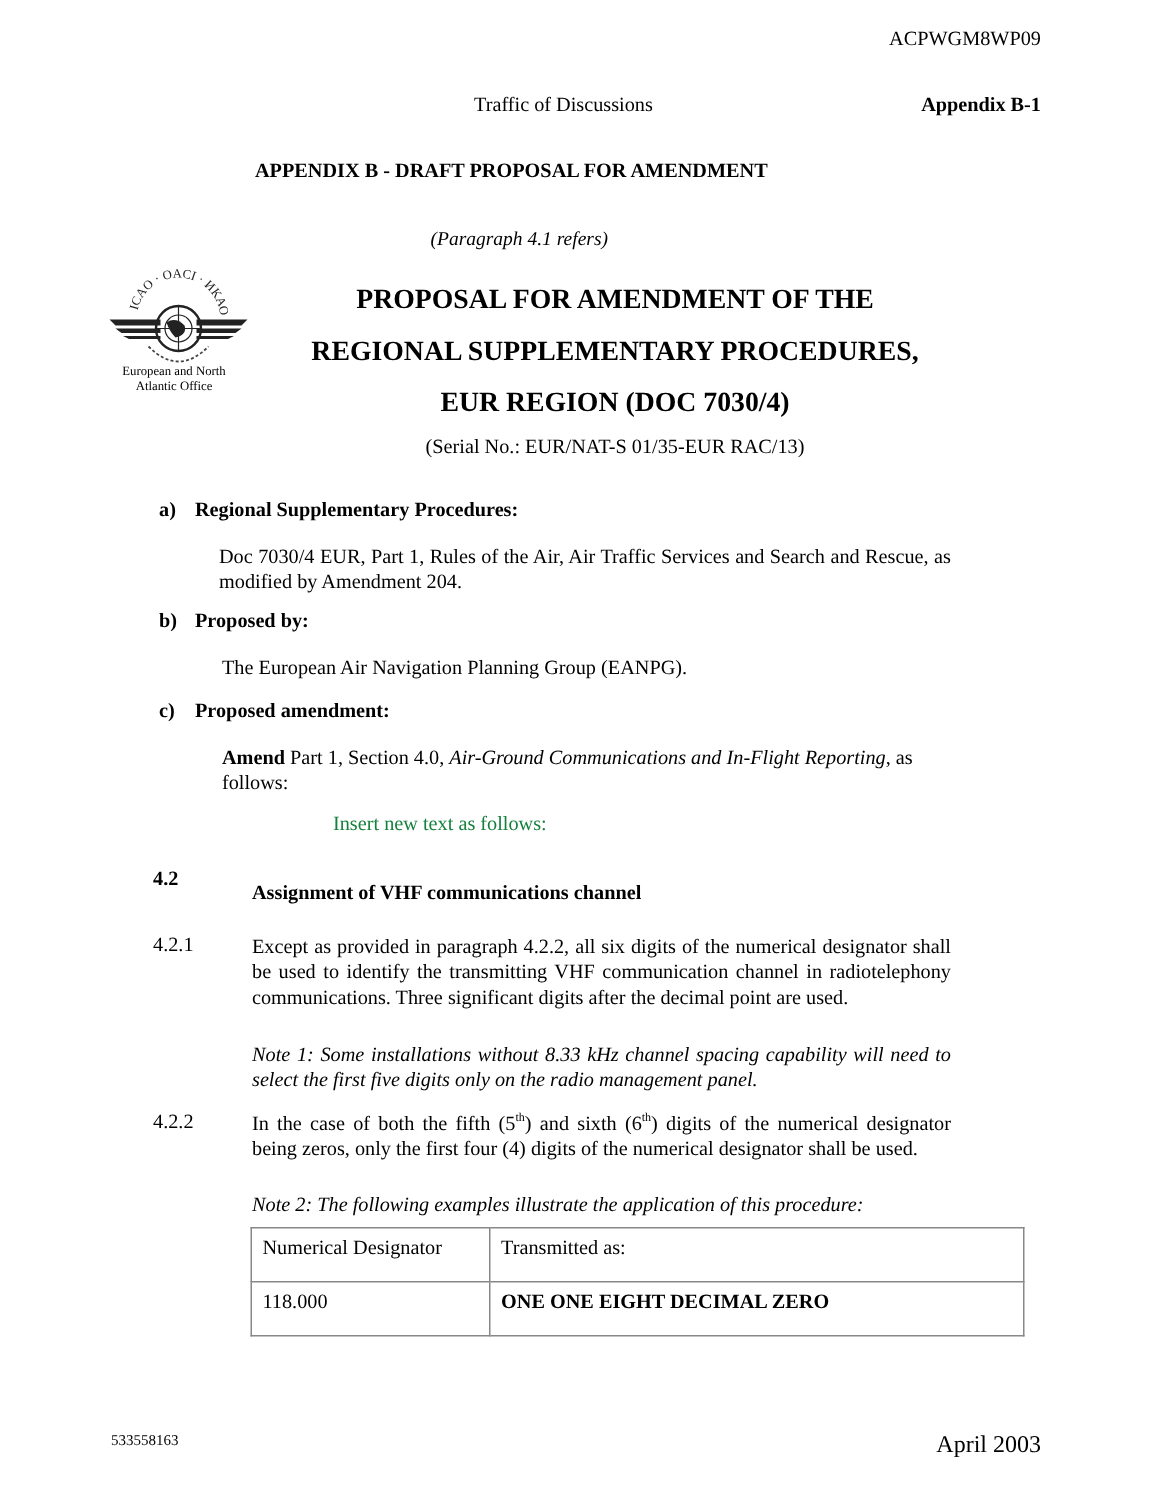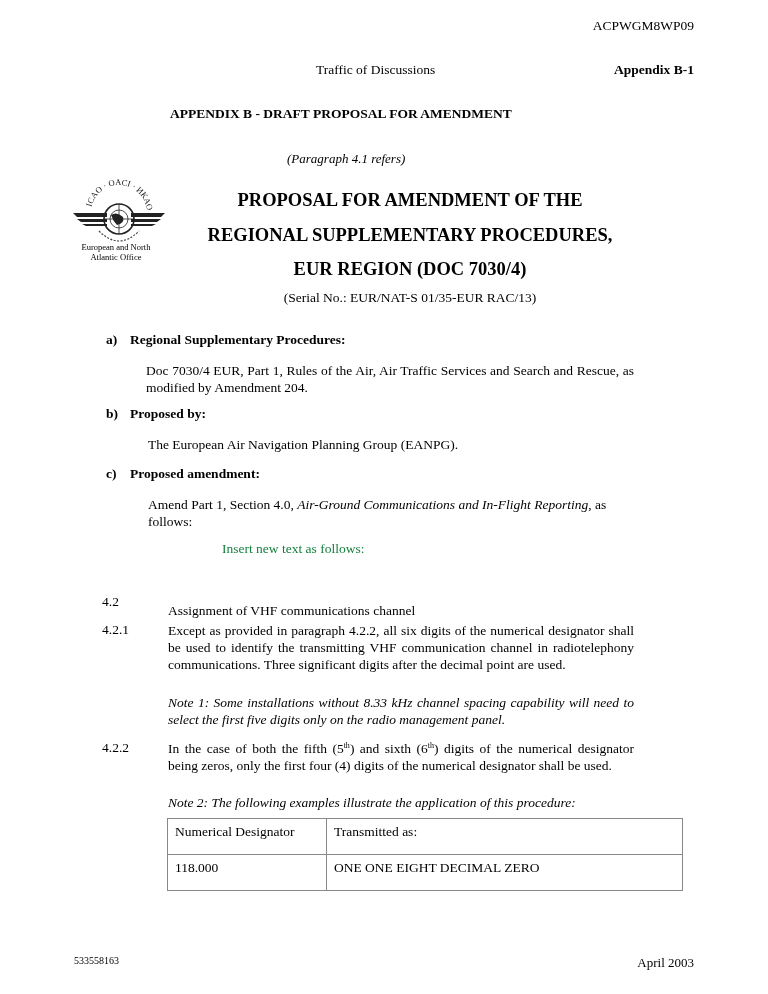--- a/index.html
+++ b/index.html
@@ -1,20 +1,20 @@
 <!DOCTYPE html>
 <html><head>
 <meta charset="utf-8">
 <style>
   html, body { margin:0; padding:0; background:#ffffff; }
   body { width:768px; height:994px; position:relative; overflow:hidden;
          font-family:"Liberation Serif", serif; color:#000; }
   .abs { position:absolute; }
   .t13 { font-size:13.5px; line-height:17px; }
-  .b { font-weight:normal;margin-top:16px; }
+  .b { font-weight:bold; }
   .i { font-style:italic; }
   .just { text-align:justify; }
   .hdr-code { right:74px; top:18px; font-size:13.5px; }
   .hdr-left { left:316px; top:62px; font-size:13.5px; }
   .hdr-right { right:74px; top:62px; font-size:13.5px;font-weight:bold; }
   .appx { left:170px; top:106px; font-size:13.5px; font-weight:bold; }
   .para-ref { left:287px; top:151px; font-size:13px; font-style:italic; }
   .logo { left:63px; top:175px; width:110px; height:90px; }
   .logo-cap { left:60px; top:242px; width:112px; text-align:center; font-size:8.5px; line-height:10px; }
   .title { left:180px; width:460px; text-align:center; font-size:18.5px; font-weight:bold; }
@@ -23,21 +23,21 @@
   .sec-label .ltr { display:inline-block; width:24px; }
   .body-text { left:146px; width:488px; font-size:13.5px; line-height:17px; }
   .red { color:#15803d; }
   .num { left:102px; font-size:13.5px; }
   .para { left:168px; width:466px; font-size:13.5px; line-height:17px; }
   sup { font-size:8px; line-height:0; vertical-align:super; }
   table.ex { position:absolute; left:167px; top:818px; width:516px; border-collapse:collapse; font-size:13.5px; }
   table.ex td { border:1.5px solid #888; vertical-align:top; padding:5px 8px 14px 7px; height:14px; }
   table.ex td.c1 { width:143px; }
   .foot-l { left:74px; top:955px; font-size:10px; }
-  .foot-r { right:74px; top:955px; font-size:13px; }
+  .foot-r { right:74px; top:955px; font-size:16px; }
 </style>
 </head>
 <body>
 
 <div class="abs hdr-code">ACPWGM8WP09</div>
 <div class="abs hdr-left">Traffic of Discussions</div>
 <div class="abs hdr-right">Appendix B-1</div>
 
 <div class="abs appx">APPENDIX B  - DRAFT PROPOSAL FOR AMENDMENT</div>
 <div class="abs para-ref">(Paragraph 4.1 refers)</div>

